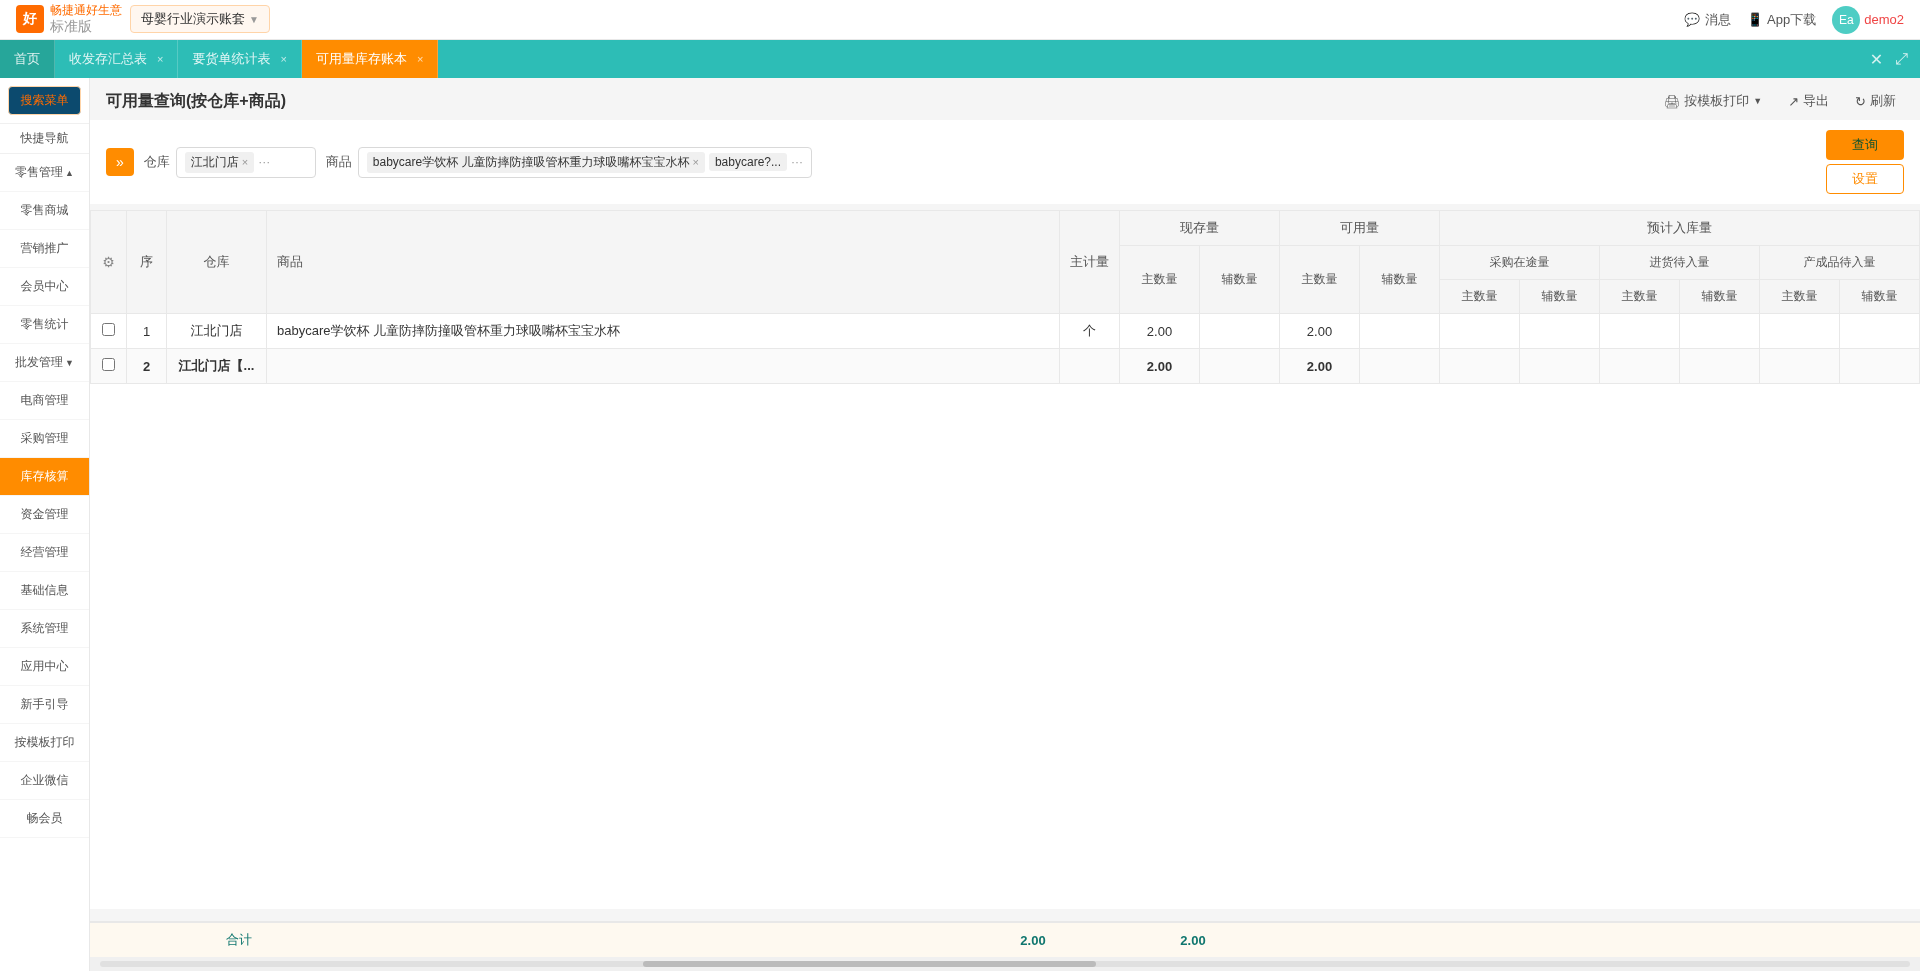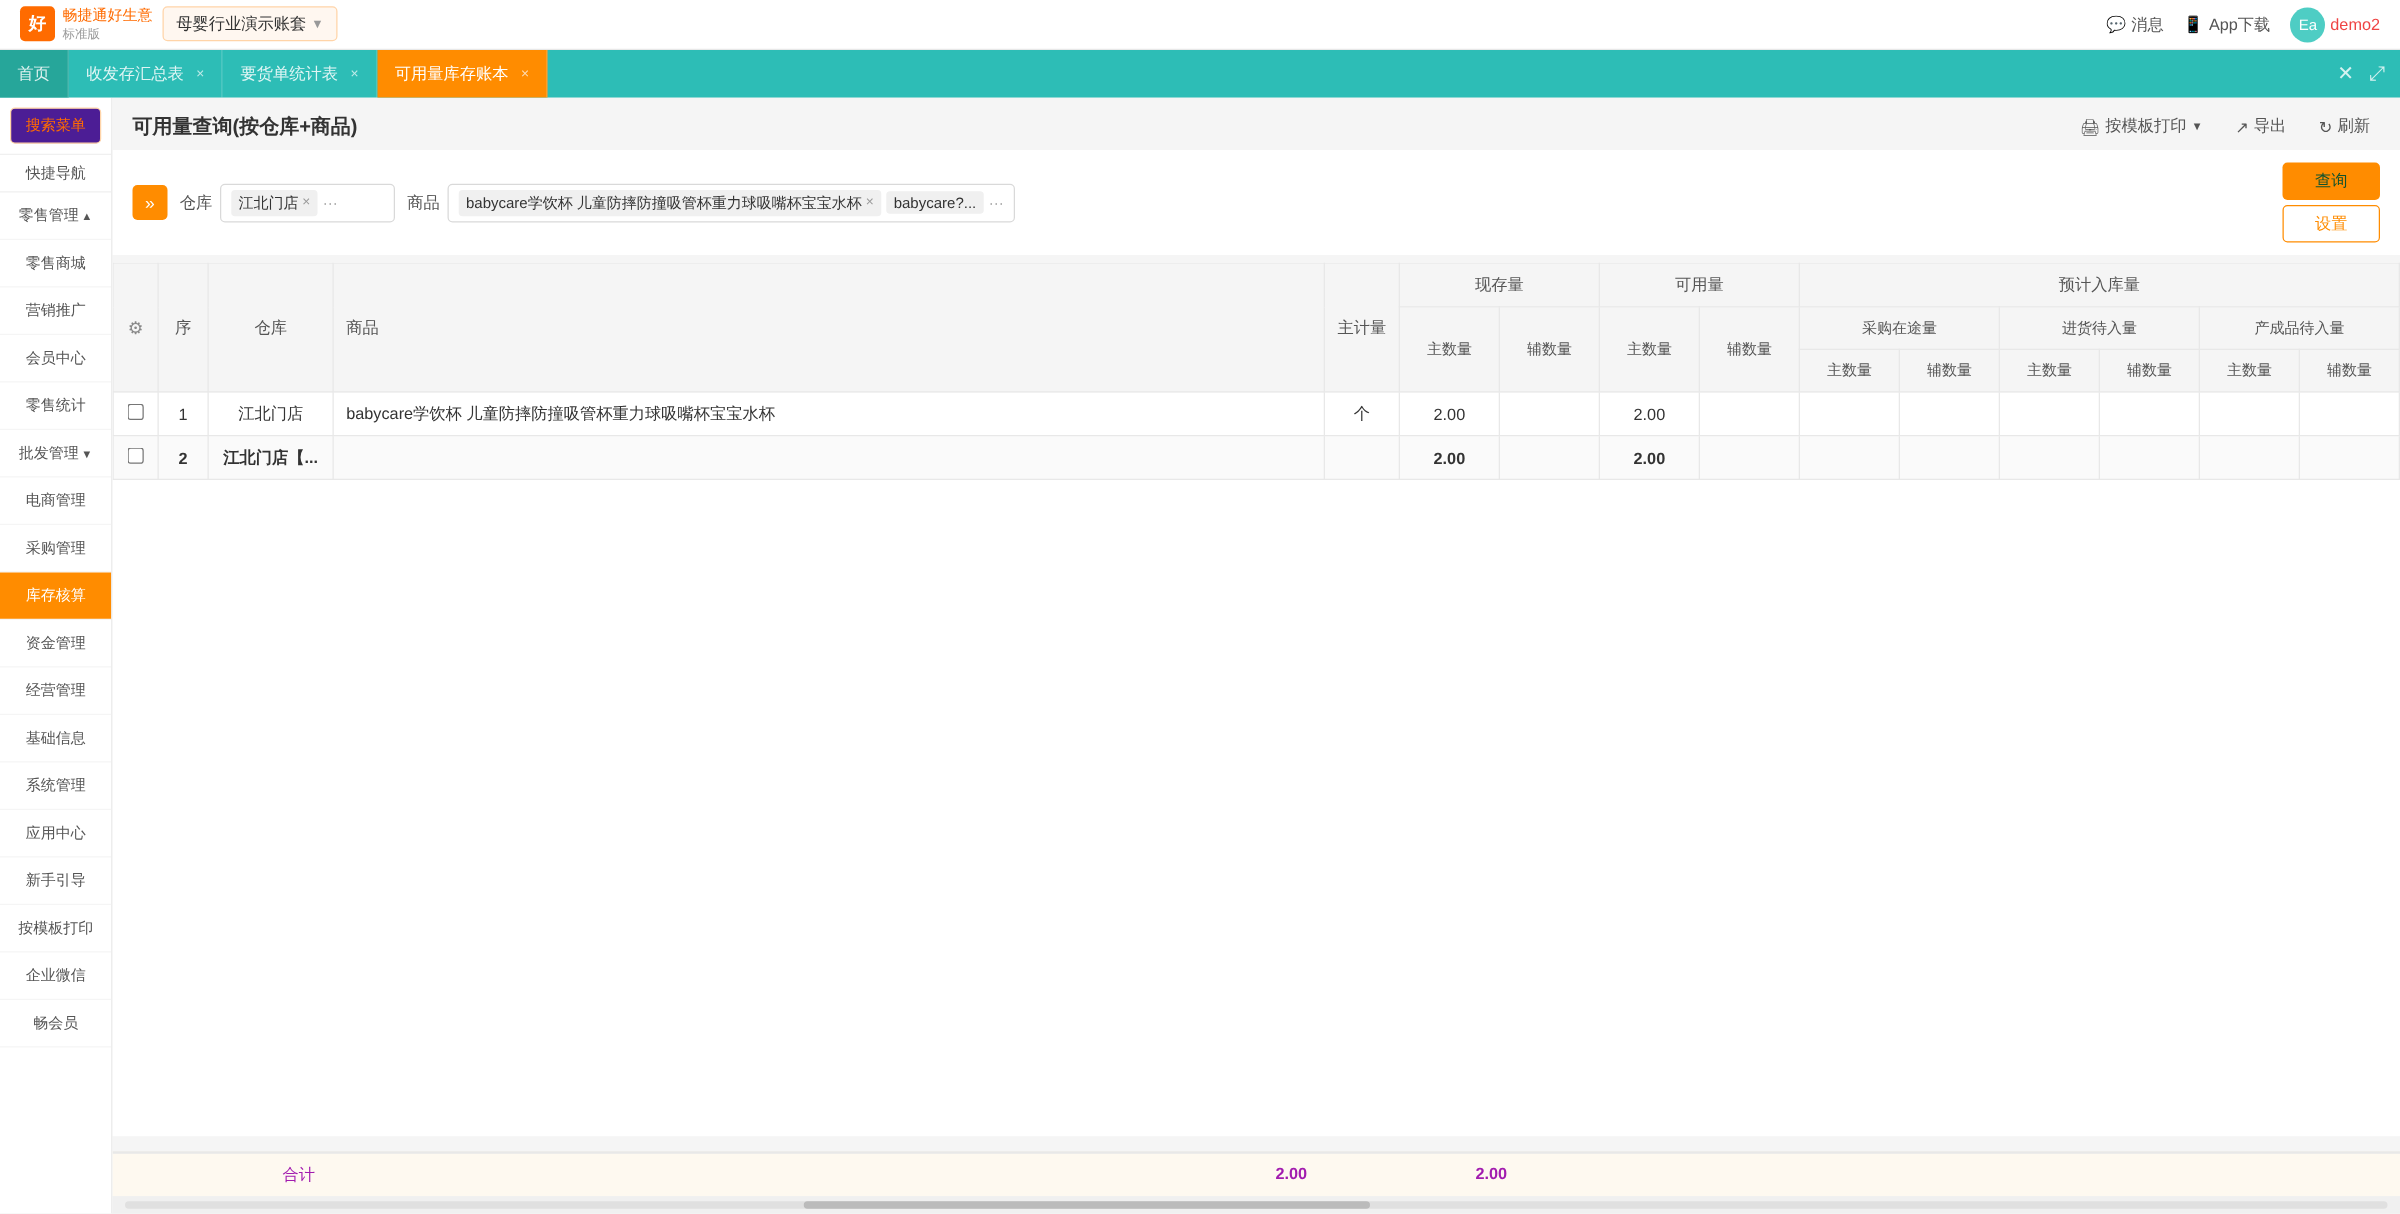--- a/index.html
+++ b/index.html
@@ -13,21 +13,21 @@
       align-items: center;
       justify-content: space-between;
       padding: 0 16px;
       border-bottom: 1px solid #e8e8e8;
       flex-shrink: 0;
     }
     .top-bar-left { display: flex; align-items: center; gap: 8px; }
     .logo-area { display: flex; align-items: center; gap: 6px; }
     .logo-icon { width: 28px; height: 28px; background: #ff6b00; border-radius: 4px; display: flex; align-items: center; justify-content: center; color: white; font-size: 14px; font-weight: bold; }
     .logo-text { font-size: 12px; color: #ff6b00; line-height: 1.2; }
-    .logo-sub { font-size: 10px; color: #999; }
+    .logo-sub { font-size: 14px; color: #999; }
     .company-selector { display: flex; align-items: center; gap: 4px; background: #fff7f0; border: 1px solid #ffd4a8; border-radius: 4px; padding: 4px 10px; cursor: pointer; color: #333; font-size: 13px; }
     .company-selector .arrow { color: #999; font-size: 10px; }
     .top-bar-right { display: flex; align-items: center; gap: 16px; }
     .top-bar-btn { display: flex; align-items: center; gap: 4px; color: #555; font-size: 13px; cursor: pointer; }
     .user-avatar { width: 28px; height: 28px; border-radius: 50%; background: #4ecdc4; display: flex; align-items: center; justify-content: center; color: white; font-size: 12px; overflow: hidden; }
     .user-name { color: #ef4444; font-size: 13px; }
 
     
     .nav-tabs {
       height: 38px;
@@ -67,21 +67,21 @@
     .sidebar {
       width: 90px;
       background: #fff;
       border-right: 1px solid #e8e8e8;
       display: flex;
       flex-direction: column;
       overflow-y: auto;
       flex-shrink: 0;
     }
     .sidebar-search { padding: 8px; border-bottom: 1px solid #f0f0f0; }
-    .sidebar-search-btn { width: 100%; background: #4c1d95; border: 1px solid #ffd4a8; border-radius: 4px; padding: 5px; color: #ff6b00; font-size: 12px; cursor: pointer; text-align: center; }
+    .sidebar-search-btn { width: 100%; background: #0c4a6e; border: 1px solid #ffd4a8; border-radius: 4px; padding: 5px; color: #ff6b00; font-size: 12px; cursor: pointer; text-align: center; }
     .sidebar-nav-btn { padding: 6px 8px; text-align: center; color: #555; font-size: 12px; cursor: pointer; border-bottom: 1px solid #f0f0f0; }
     .sidebar-item {
       display: flex;
       flex-direction: column;
       align-items: center;
       padding: 10px 4px;
       cursor: pointer;
       color: #555;
       font-size: 12px;
       border-bottom: 1px solid #f5f5f5;
@@ -167,24 +167,25 @@
 
     
     .header-group { text-align: center; }
     .subheader { font-size: 12px; }
 
     
     .table-footer {
       background: #fef9f0;
       border-top: 2px solid #e8e8e8;
       display: flex;
+      align-items: center;
       padding: 8px 10px;
       flex-shrink: 0;
       font-size: 13px;
-      color: #a21caf;
+      color: #0f766e;
       margin-top: 12px;
     }
     .footer-label { min-width: 140px; font-weight: 500; padding-left: 50px; }
     .footer-val { min-width: 80px; text-align: center; font-weight: 600; }
 
     .scrollbar-area {
       background: #f0f0f0;
       height: 14px;
       display: flex;
       align-items: center;

